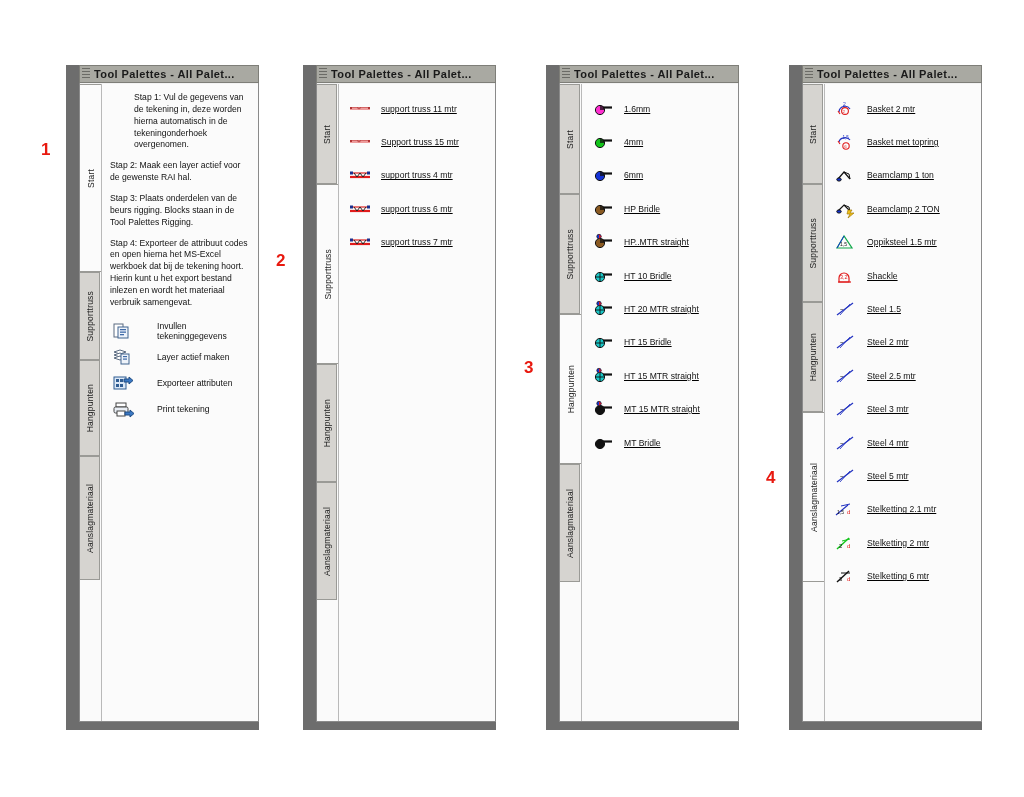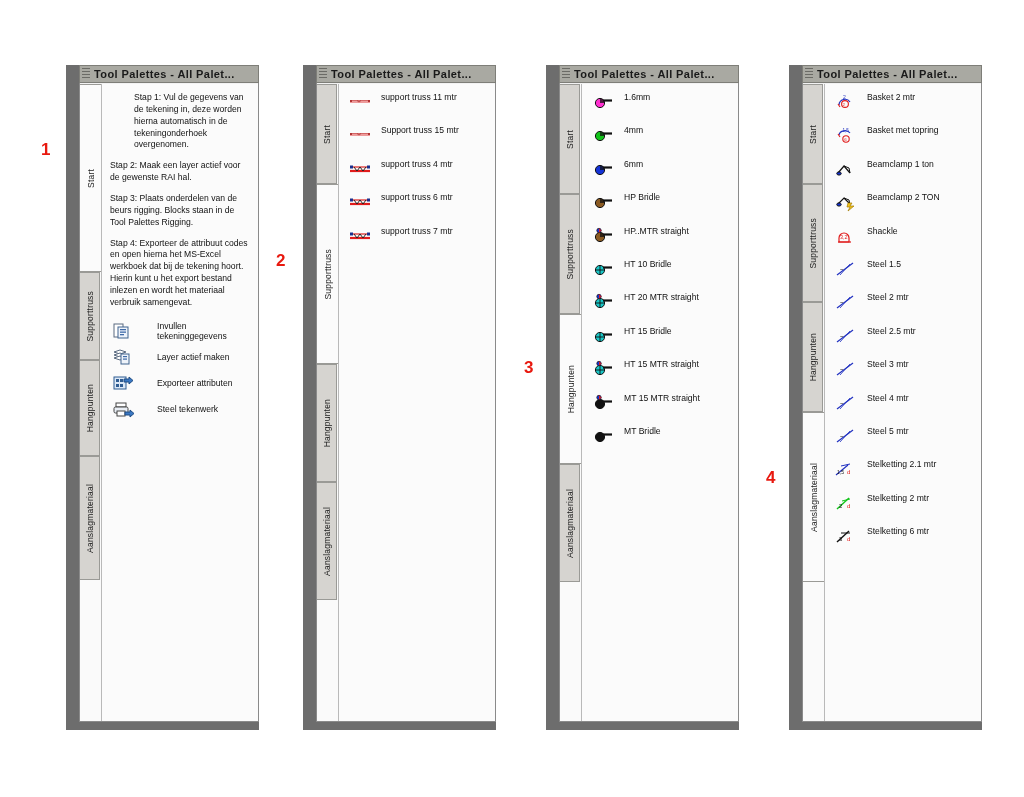--- a/index.html
+++ b/index.html
@@ -45,21 +45,21 @@
   
   .para{font-size:8.6px;color:#111;line-height:1.38;
         margin:0 8px 9px 8px;}
   .para.first{margin-top:8px;margin-left:32px;}
 
   
   .cmdrow{display:flex;align-items:center;height:26px;padding-left:10px;}
   .cmdrow .lbl{font-size:8.6px;color:#111;margin-left:23px;}
 
   
-  .item{display:flex;align-items:flex-start;height:33.4px;padding-left:10px;}
+  .item{display:flex;align-items:center;height:33.4px;padding-left:10px;text-decoration:underline;}
   .item .lbl{font-size:8.6px;color:#111;margin-left:10px;white-space:nowrap;}
   .ico{width:22px;height:20px;flex:none;display:block;}
 
   
   .stepnum{position:absolute;color:#e8190f;font-weight:bold;font-size:17px;
            font-family:"Liberation Sans",sans-serif;}
 </style>
 </head>
 <body>
 
@@ -123,21 +123,21 @@
               </svg></span>
             <span class="lbl">Exporteer attributen</span>
           </div>
           <div class="cmdrow">
             <span class="ico"><svg viewBox="0 0 22 20" width="22" height="20" xmlns="http://www.w3.org/2000/svg">
                 <rect x="4" y="4" width="10" height="4" fill="#fff" stroke="#444"></rect>
                 <rect x="2" y="8" width="14" height="6" rx="1.5" fill="#e9eef5" stroke="#444"></rect>
                 <rect x="5" y="12" width="8" height="5" fill="#fff" stroke="#444"></rect>
                 <path d="M13 13 h5 v-2 l4 3.5 -4 3.5 v-2 h-5z" fill="#3b78c3" stroke="#1f4d84"></path>
               </svg></span>
-            <span class="lbl">Steel tekenwerk</span>
+            <span class="lbl">Print tekening</span>
           </div>
         </div>
       </div>
     </div>
     <div class="stepnum" style="left:41px;top:140px">1</div>
     <div class="panel" style="left:303px">
       <div class="frame"></div>
       <div class="frame-inner"></div>
       <div class="titlebar">
         <span class="gripper"></span>
@@ -398,20 +398,28 @@
             <span class="ico"><svg viewBox="0 0 22 20" width="22" height="20" xmlns="http://www.w3.org/2000/svg">
                 <path d="M3 12 l6 -6 l6 6" fill="none" stroke="#111" stroke-width="1.2"></path>
                 <path d="M9 6 l5 2 l1 5" fill="none" stroke="#111" stroke-width="1"></path>
                 <ellipse cx="4" cy="12.5" rx="2.2" ry="1.6" fill="#1433d6" stroke="#111"></ellipse>
                 <path d="M13 11 l4 0 l-2 3 l4 0 l-6 5 l2 -4 l-3 0z" fill="#f2c21a" stroke="#a07a08" stroke-width="0.7"></path>
               </svg></span>
             <span class="lbl">Beamclamp 2 TON</span>
           </div>
           <div class="item">
             <span class="ico"><svg viewBox="0 0 22 20" width="22" height="20" xmlns="http://www.w3.org/2000/svg">
+                <path d="M9 4 L2 16 L17 16 Z" fill="none" stroke="#11a84a" stroke-width="1.2"></path>
+                <line x1="2" y1="16" x2="9" y2="4" stroke="#1433d6" stroke-width="1"></line>
+                <text x="5" y="14" font-size="5" fill="#111" font-family="sans-serif">1,5</text>
+              </svg></span>
+            <span class="lbl">Oppiksteel 1.5 mtr</span>
+          </div>
+          <div class="item">
+            <span class="ico"><svg viewBox="0 0 22 20" width="22" height="20" xmlns="http://www.w3.org/2000/svg">
                 <path d="M4 12 a5 5 0 1 1 10 0 l0 4 l-10 0 z" fill="none" stroke="#e01b1b" stroke-width="1.2"></path>
                 <line x1="3" y1="16" x2="16" y2="16" stroke="#e01b1b" stroke-width="1.2"></line>
                 <text x="5" y="13" font-size="5.4" fill="#e01b1b" font-family="sans-serif">3,2</text>
               </svg></span>
             <span class="lbl">Shackle</span>
           </div>
           <div class="item">
             <span class="ico"><svg viewBox="0 0 22 20" width="22" height="20" xmlns="http://www.w3.org/2000/svg">
                 <line x1="2" y1="16" x2="18" y2="4" stroke="#2030c0" stroke-width="1.2"></line>
                 <line x1="5" y1="16" x2="15" y2="5" stroke="#2030c0" stroke-width="0.8"></line>

